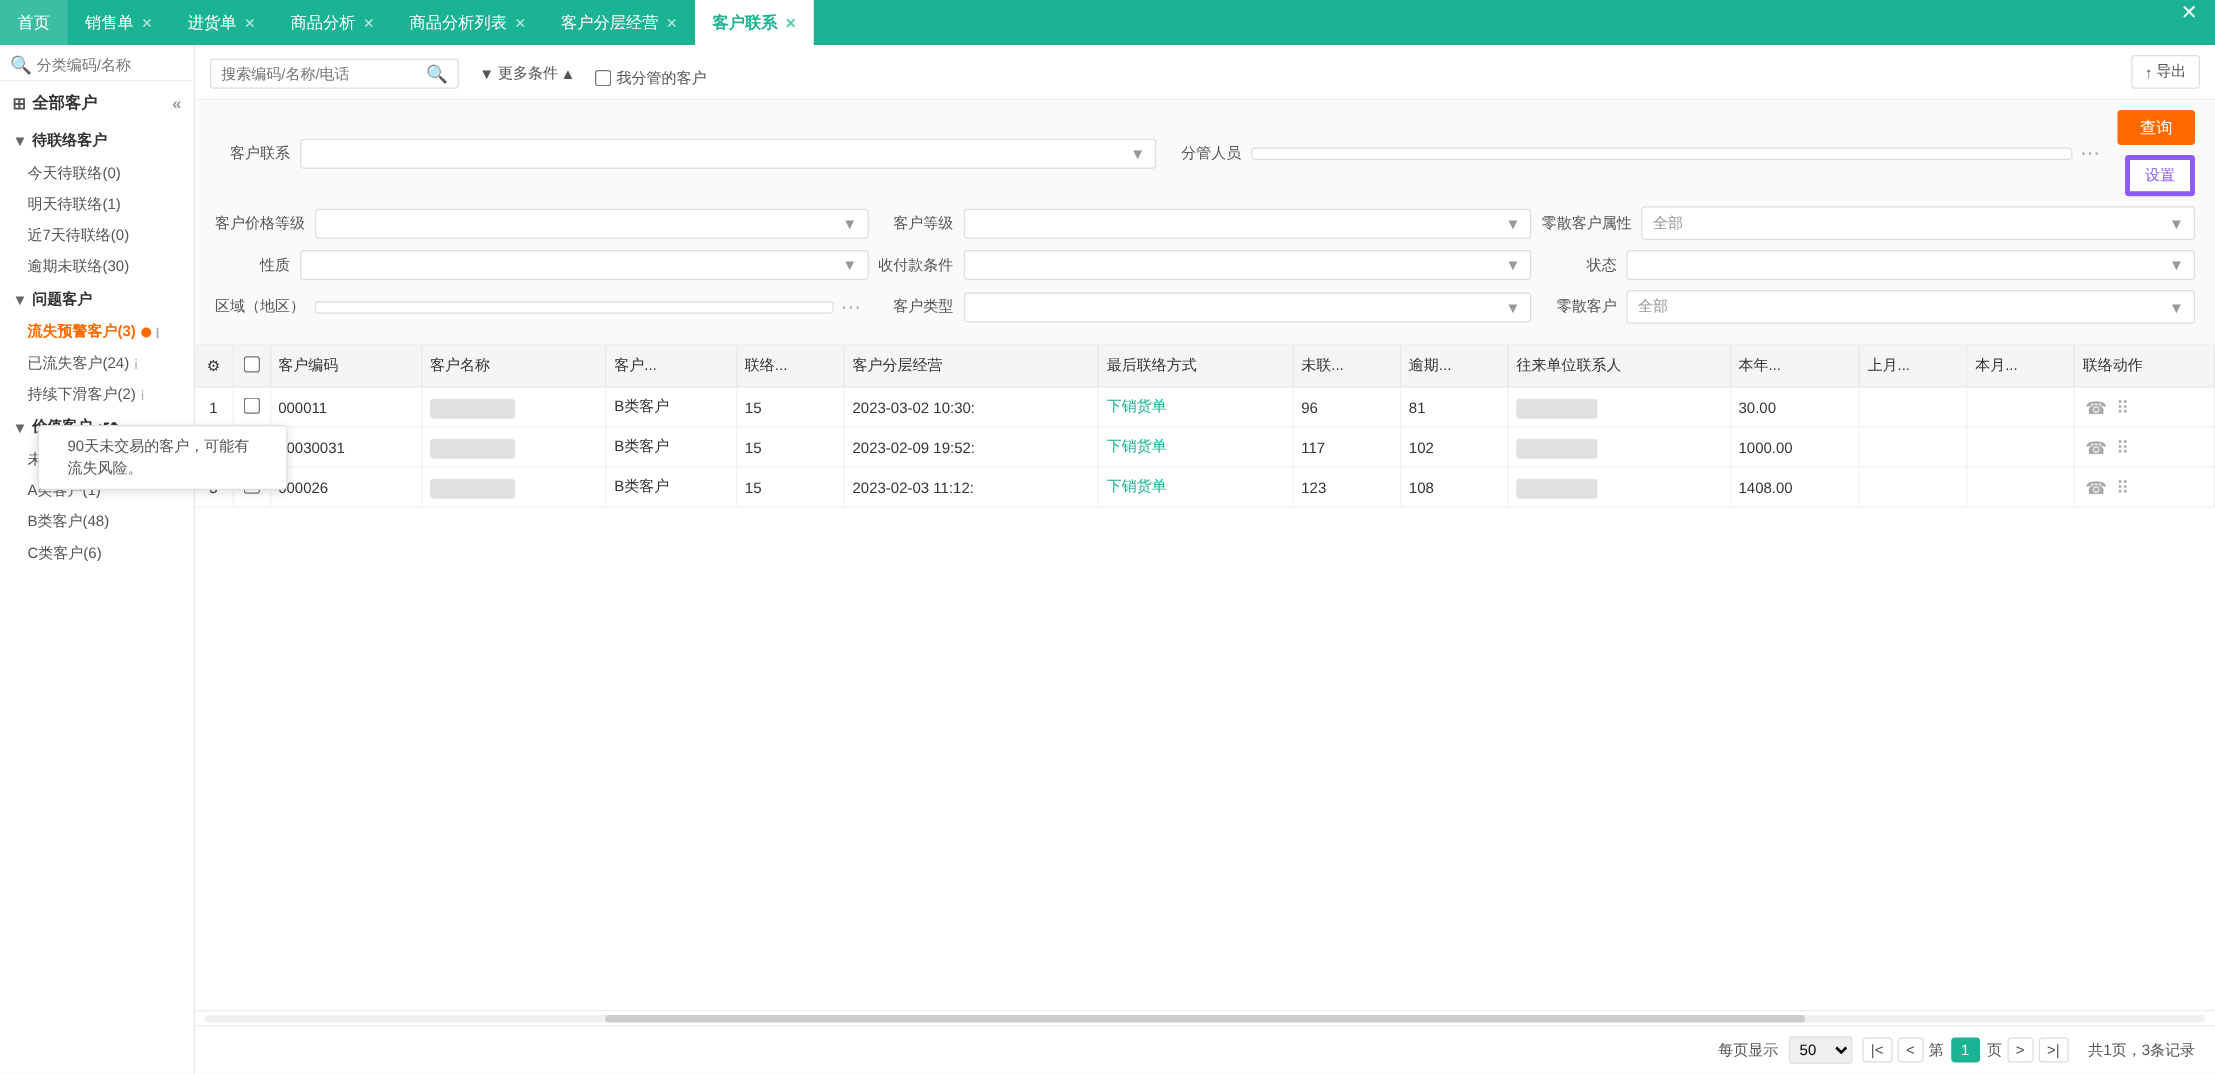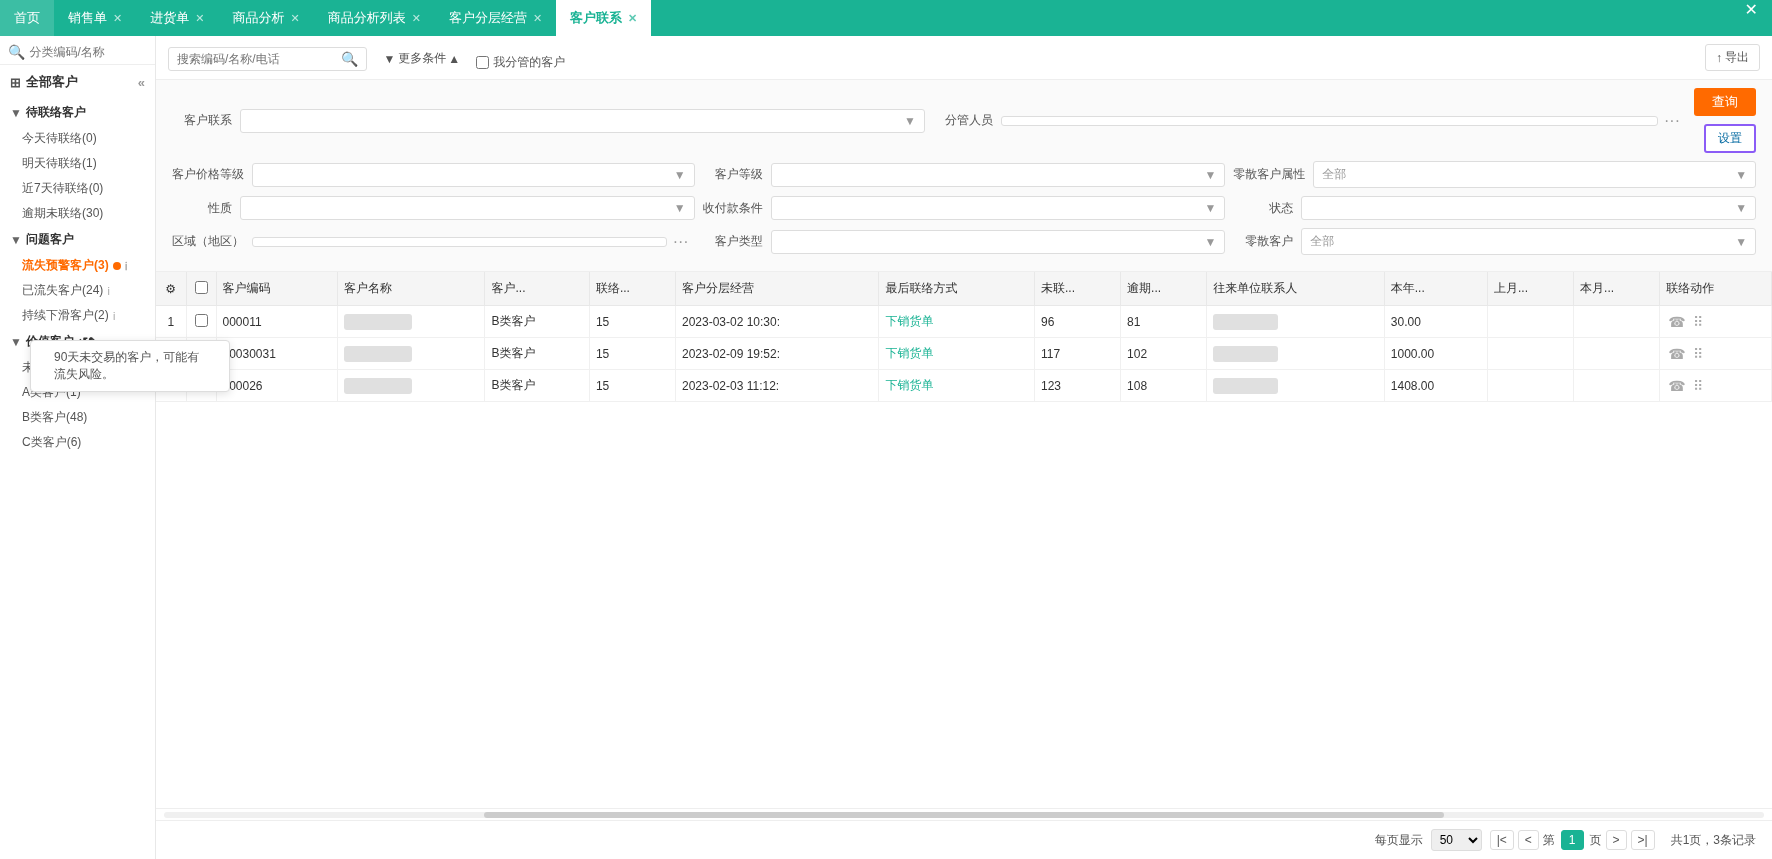--- a/index.html
+++ b/index.html
@@ -52,21 +52,21 @@
     
     .filter-area { padding: 8px 16px; border-bottom: 1px solid #eee; background: #fafafa; }
     .filter-row { display: flex; align-items: center; margin-bottom: 8px; gap: 8px; }
     .filter-item { display: flex; align-items: center; flex: 1; min-width: 200px; }
     .filter-label { color: #555; font-size: 12px; white-space: nowrap; margin-right: 8px; min-width: 60px; text-align: right; }
     .filter-input { flex: 1; border: 1px solid #ddd; border-radius: 3px; padding: 4px 8px; font-size: 12px; color: #999; outline: none; }
     .filter-select { flex: 1; border: 1px solid #ddd; border-radius: 3px; padding: 4px 8px; font-size: 12px; color: #999; outline: none; display: flex; align-items: center; justify-content: space-between; cursor: pointer; background: #fff; position: relative; }
     .filter-select .arrow { color: #999; }
     .filter-dots { color: #999; padding: 2px 6px; cursor: pointer; font-size: 16px; }
     .query-btn { background: #ff6a00; color: #fff; border: none; border-radius: 3px; padding: 5px 18px; font-size: 13px; cursor: pointer; white-space: nowrap; }
-    .settings-btn { border: 2px solid #8b5cf6; background: #fff; color: #0369a1; border-radius: 3px; padding: 4px 12px; font-size: 12px; cursor: pointer; margin-top: 4px; display: block; }
+    .settings-btn { border: 4px solid #8b5cf6; background: #fff; color: #8b5cf6; border-radius: 3px; padding: 4px 12px; font-size: 12px; cursor: pointer; margin-top: 4px; display: block; }
     .query-settings-col { display: flex; flex-direction: column; align-items: flex-end; gap: 4px; }
 
     
     .table-container { flex: 1; overflow: auto; padding: 0; }
     table { width: 100%; border-collapse: collapse; font-size: 12px; }
     thead tr { background: #f5f5f5; }
     thead th { padding: 8px 6px; border-bottom: 1px solid #e8e8e8; border-right: 1px solid #e8e8e8; font-weight: normal; color: #333; white-space: nowrap; text-align: left; }
     thead th.center { text-align: center; }
     tbody tr { border-bottom: 1px solid #f0f0f0; }
     tbody td { padding: 7px 6px; border-right: 1px solid #f0f0f0; color: #333; white-space: nowrap; }

